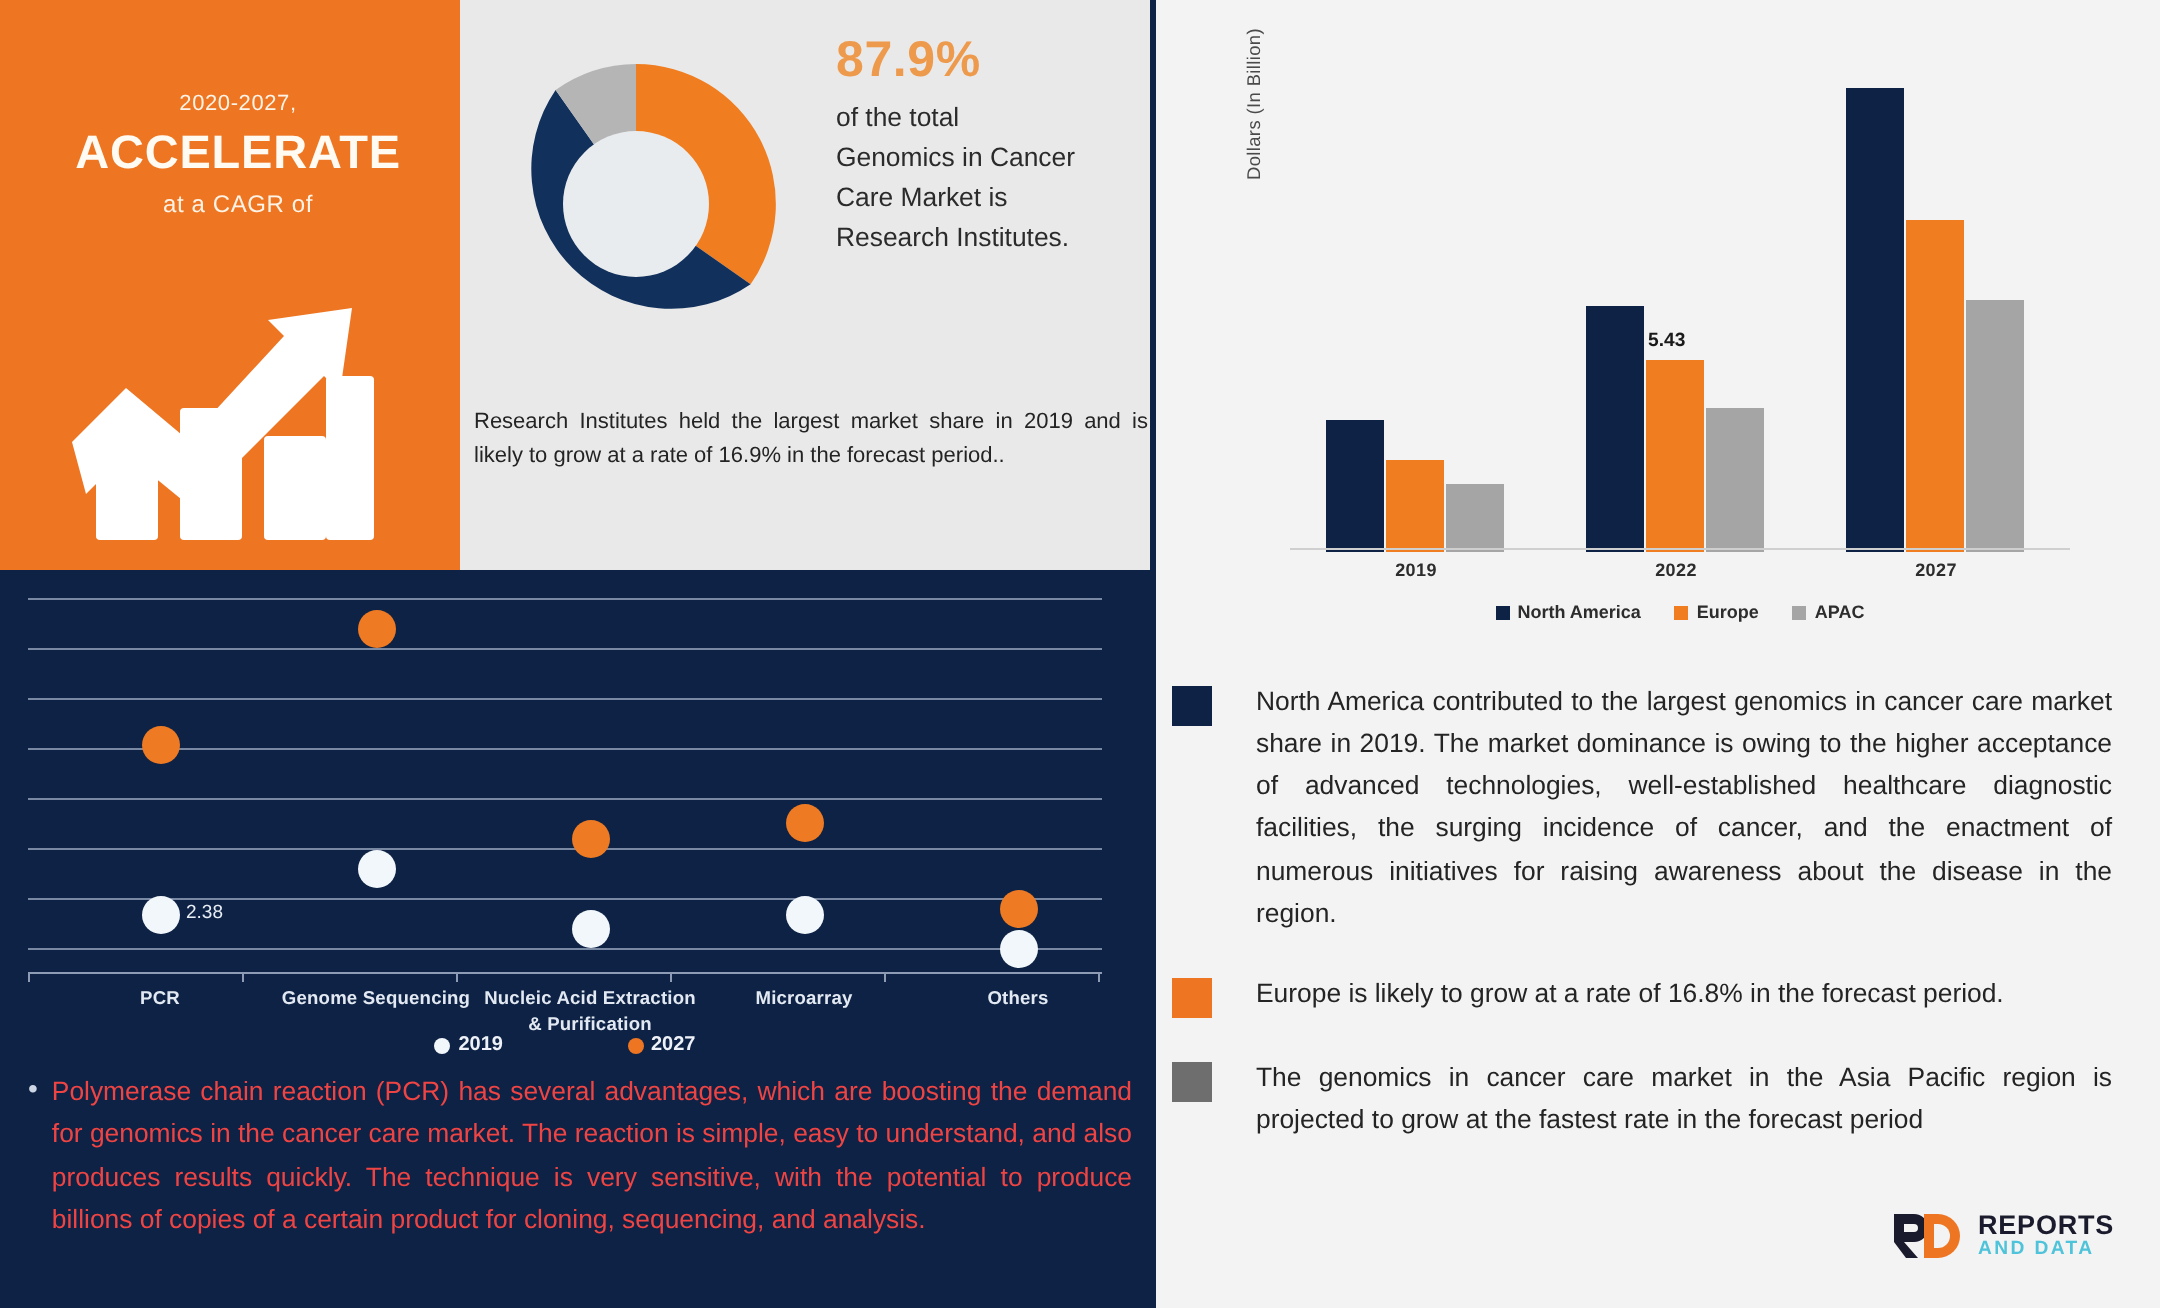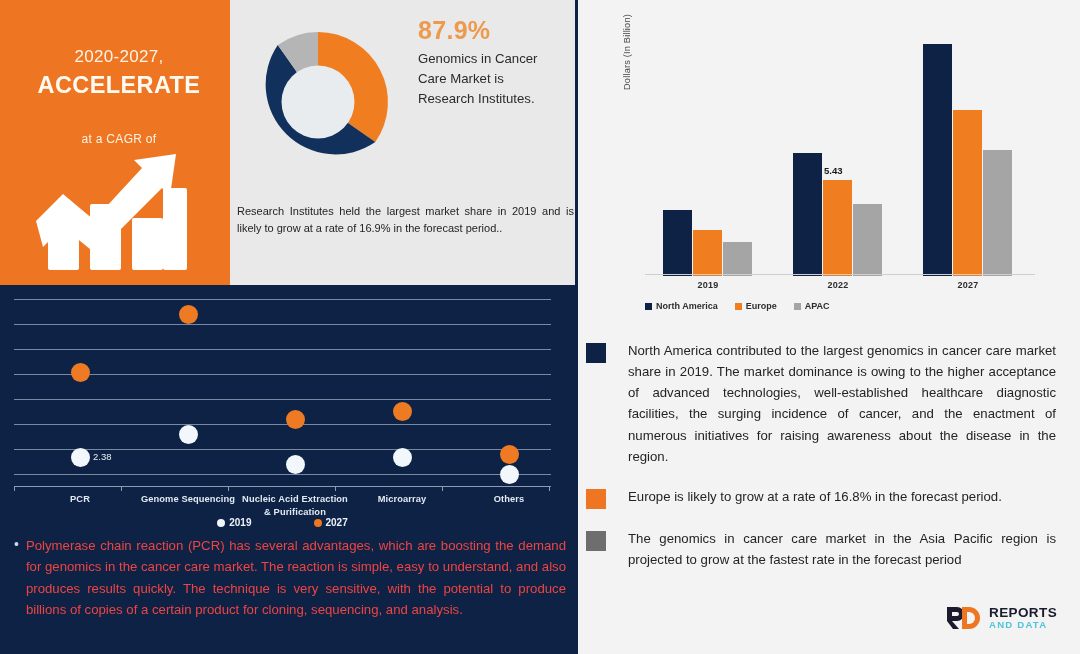--- a/index.html
+++ b/index.html
@@ -14,24 +14,24 @@
   
   .q-tl{position:absolute;left:0;top:0;width:230px;height:285px;background:#ee7623;}
   .q-tm{position:absolute;left:230px;top:0;width:345px;height:285px;background:#e9e9e9;}
   .q-bl{position:absolute;left:0;top:285px;width:575px;height:369px;background:#0d2244;}
   .q-right{position:absolute;left:575px;top:0;width:505px;height:654px;background:#f3f3f3;}
   .q-divider{position:absolute;left:575px;top:0;width:3px;height:654px;background:#0d2244;}
 
   
   .acc-wrap{position:absolute;left:0;top:0;width:230px;height:285px;}
   .acc-text{position:absolute;left:24px;top:44px;width:190px;text-align:center;color:#fdf3e6;}
-  .acc-l1{font-size:17px;letter-spacing:.3px;line-height:1.55;}
+  .acc-l1{font-size:11px;letter-spacing:.3px;line-height:1.55;}
   .acc-l2{font-size:12px;letter-spacing:.3px;line-height:1.55;}
   .acc-big{font-size:23.5px;font-weight:bold;letter-spacing:.4px;line-height:1.35;color:#fffaf2;}
-  .acc-l3{font-size:12px;letter-spacing:.3px;line-height:1.6;margin-top:28px;}
+  .acc-l3{font-size:12px;letter-spacing:.3px;line-height:1.6;}
   .acc-cagr{font-size:23px;font-weight:bold;letter-spacing:.4px;line-height:1.25;color:#fffaf2;}
   .acc-graphic{position:absolute;left:30px;top:148px;width:175px;height:125px;}
 
   
   .donut-box{position:absolute;left:236px;top:20px;width:164px;height:164px;}
   .donut-svg{display:block;}
   .stat-box{position:absolute;left:418px;top:16px;width:155px;}
   .stat-pct{font-size:25px;font-weight:bold;color:#ee9a4d;letter-spacing:.3px;line-height:1.15;margin-bottom:4px;}
   .stat-sub{font-size:13.2px;color:#2b2b2b;line-height:1.52;}
   .donut-note{position:absolute;left:237px;top:203px;width:337px;font-size:11px;color:#242424;
@@ -45,21 +45,21 @@
   .bar-baseline{position:absolute;left:45px;top:256px;width:390px;height:1px;background:#cfcfcf;}
   .bar-group{position:absolute;bottom:0;display:flex;align-items:flex-end;gap:1px;}
   .bar{width:29px;}
   .bar.na{background:#0d2244;}
   .bar.eu{background:#f07d1f;}
   .bar.ap{background:#a5a5a5;}
   .bar-dl{position:absolute;font-size:9.6px;font-weight:bold;color:#1a1a1a;}
   .bar-xlab{position:absolute;top:262px;font-size:9px;font-weight:bold;color:#2d2d2d;
     text-align:center;width:70px;letter-spacing:.2px;}
   .bar-legend{position:absolute;left:45px;top:283px;width:390px;display:flex;
-    justify-content:flex-start;gap:17px;}
+    justify-content:center;gap:17px;}
   .bl-item{display:flex;align-items:center;gap:4px;font-size:9px;font-weight:bold;color:#2d2d2d;}
   .bl-sw{width:7px;height:7px;display:inline-block;}
 
   
   .dot-panel{position:absolute;left:0;top:288px;width:575px;height:250px;}
   .dot-plot{position:absolute;left:14px;top:6px;width:537px;height:192px;}
   .gridline{position:absolute;left:0;width:537px;height:1px;background:#8d9bb4;opacity:.85;}
   .dot{position:absolute;width:19px;height:19px;border-radius:50%;margin-left:-9.5px;margin-top:-9.5px;}
   .dot.y2019{background:#f2f7fb;}
   .dot.y2027{background:#ee7a23;}
@@ -129,20 +129,21 @@
       <path fill="#11305c" d="M82 82 L139.3 122.1 A70 70 0 0 1 41.8 25.0 Z"></path>
 
       <path fill="#b5b5b5" d="M82 82 L41.8 25.0 A70 70 0 0 1 82 12 Z"></path>
       <circle cx="82" cy="82" r="36.5" fill="#e9ecee"></circle>
     </svg>
   </div>
 
   <div class="stat-box">
     <div class="stat-pct">87.9%</div>
     <div class="stat-sub">
+      <div>of the total</div>
       <div>Genomics in Cancer</div>
       <div>Care Market is</div>
       <div>Research Institutes.</div>
     </div>
   </div>
 
   <div class="donut-note">Research Institutes held the largest market share in 2019 and is likely to grow at a rate of 16.9% in the forecast period..</div>
 
   <div class="q-right"></div>
 

